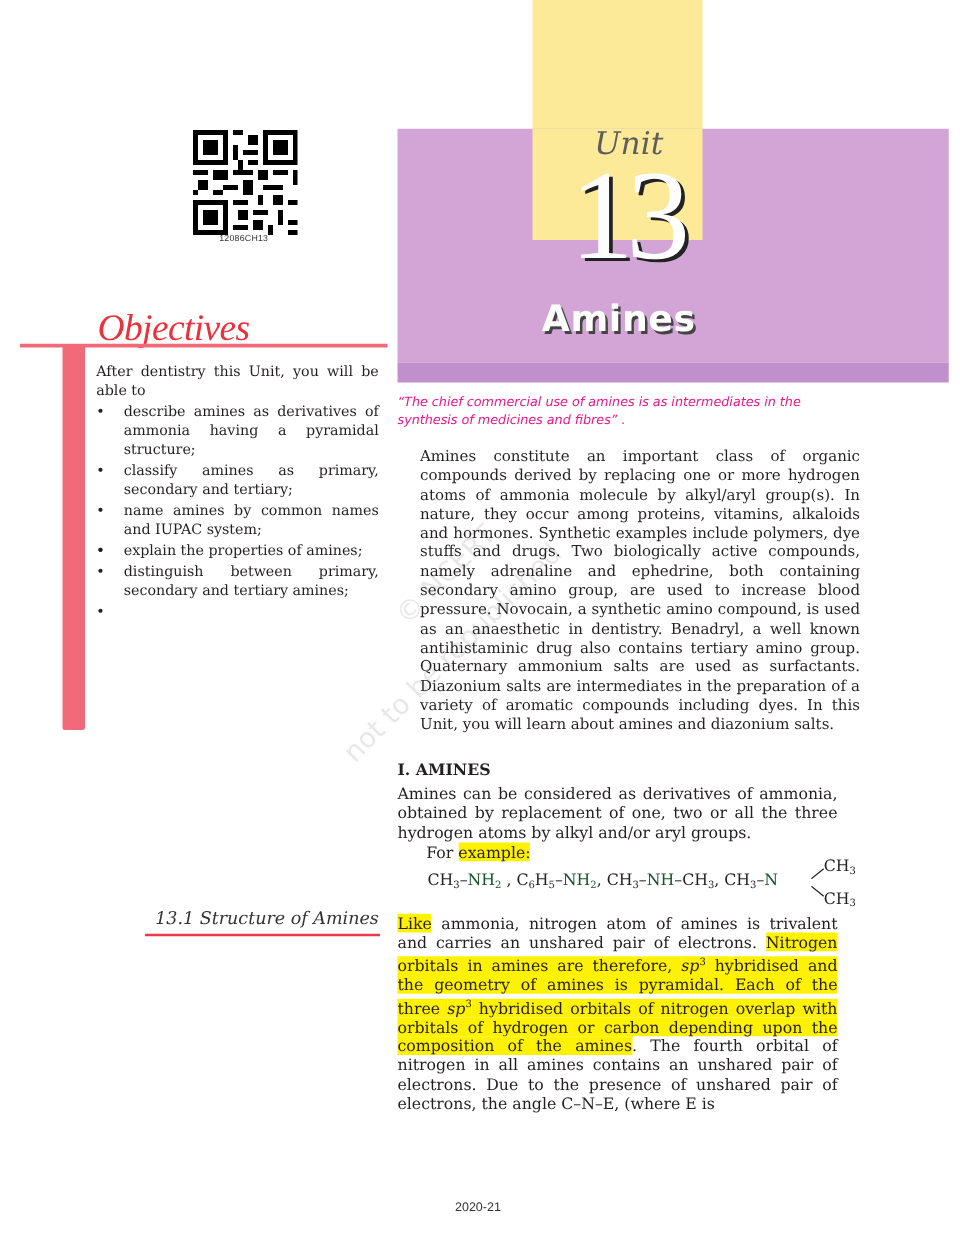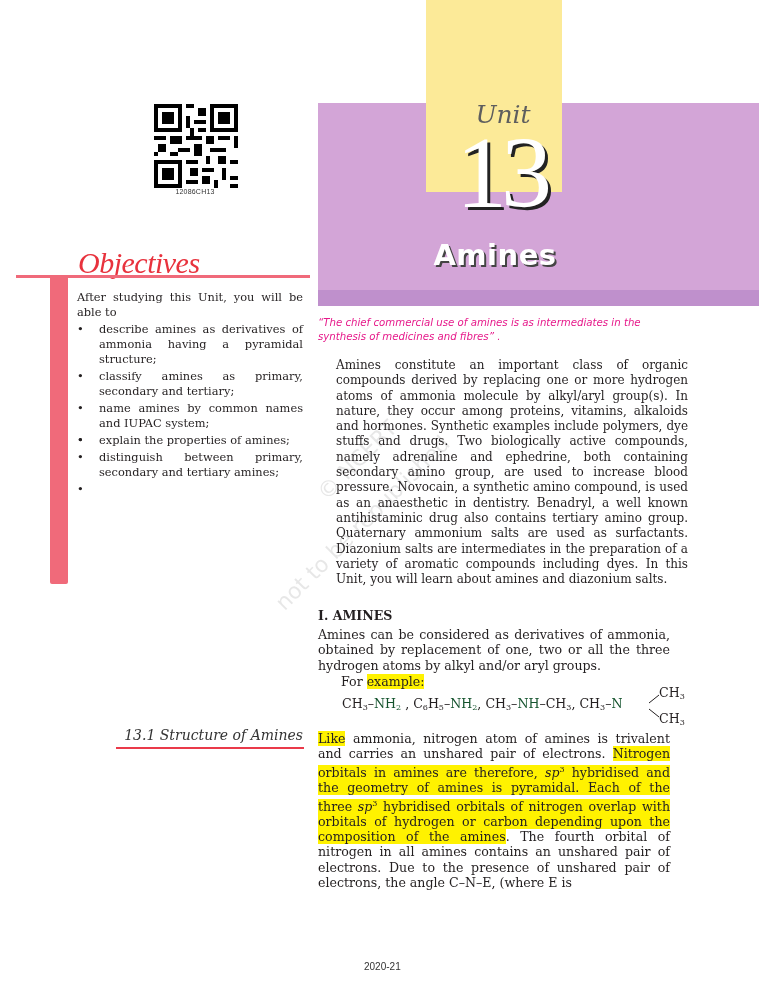--- a/index.html
+++ b/index.html
@@ -122,21 +122,21 @@
 <div class="yellow-over"></div>
 <div class="purple-strip"></div>
 <div class="unit-label">Unit</div>
 <div class="unit-number">13</div>
 <div class="unit-title">Amines</div>
 
 <div class="obj-title">Objectives</div>
 <div class="obj-hline"></div>
 <div class="obj-vbar"></div>
 <div class="obj-body">
-  <p>After studying this Unit, you will be able to</p>
+  <p>After dentistry this Unit, you will be able to</p>
   <ul>
     <li><span class="bullet">•</span><span>describe amines as derivatives of ammonia having a pyramidal structure;</span></li>
     <li><span class="bullet">•</span><span>classify amines as primary, secondary and tertiary;</span></li>
     <li><span class="bullet">•</span><span>name amines by common names and IUPAC system;</span></li>
     <li><span class="bullet">•</span></li>
     <li><span class="bullet">•</span><span>explain the properties of amines;</span></li>
     <li><span class="bullet">•</span><span>distinguish between primary, secondary and tertiary amines;</span></li>
     <li><span class="bullet">•</span></li>
   </ul>
 </div>

